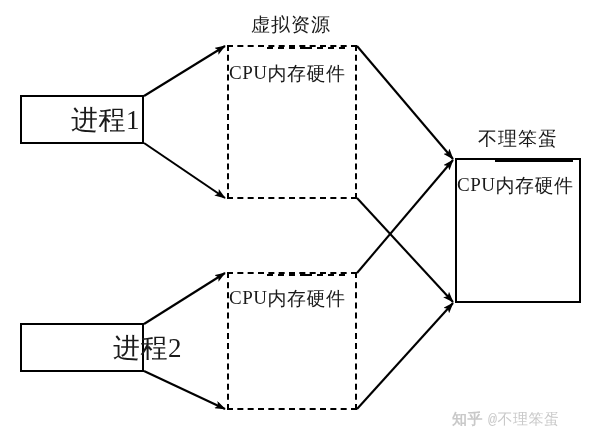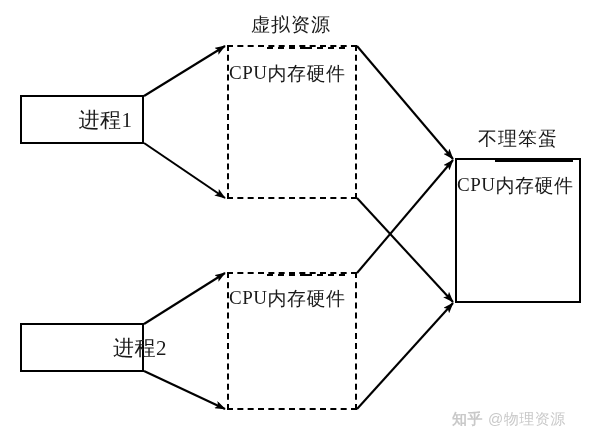--- a/index.html
+++ b/index.html
@@ -59,40 +59,40 @@
   }
   .cell.sep-dashed {
     border-top: 2.2px dashed #000000;
   }
   .proc-label {
     display: flex;
     align-items: center;
     justify-content: center;
     width: 100%;
     height: 100%;
-    font-size: 21px;
+    font-size: 27px;
     letter-spacing: 0.5px;
     white-space: nowrap;
     margin-left: 47px;
   }
   .caption {
     position: absolute;
     font-size: 19px;
     letter-spacing: 1px;
     white-space: nowrap;
     text-align: center;
   }
   .watermark {
     position: absolute;
     display: flex;
     align-items: center;
     gap: 5px;
     font-size: 15px;
     color: #c9c9c9;
-    font-family: Liberation Sans, sans-serif;
+    font-family: Liberation Mono, monospace;
     letter-spacing: 0.5px;
     white-space: nowrap;
   }
   .watermark .wm-brand { font-weight: 700; }
 </style>
 </head>
 <body>
 
 <div id="diagram-root">
 
@@ -147,16 +147,16 @@
   </div>
 
   <div class="box solid" style="left:455px; top:158px; width:126px; height:145px;">
     <div class="cell" style="height:48.3px;">CPU</div>
     <div class="cell sep-solid" style="height:48.3px;">内存</div>
     <div class="cell sep-solid" style="height:48.4px;">硬件</div>
   </div>
 
   <div class="watermark" style="left:452px; top:410px;">
     <span class="wm-brand">知乎</span>
-    <span>@物理资源</span>
+    <span>@不理笨蛋</span>
   </div>
 
 </div>
 
 </body></html>

